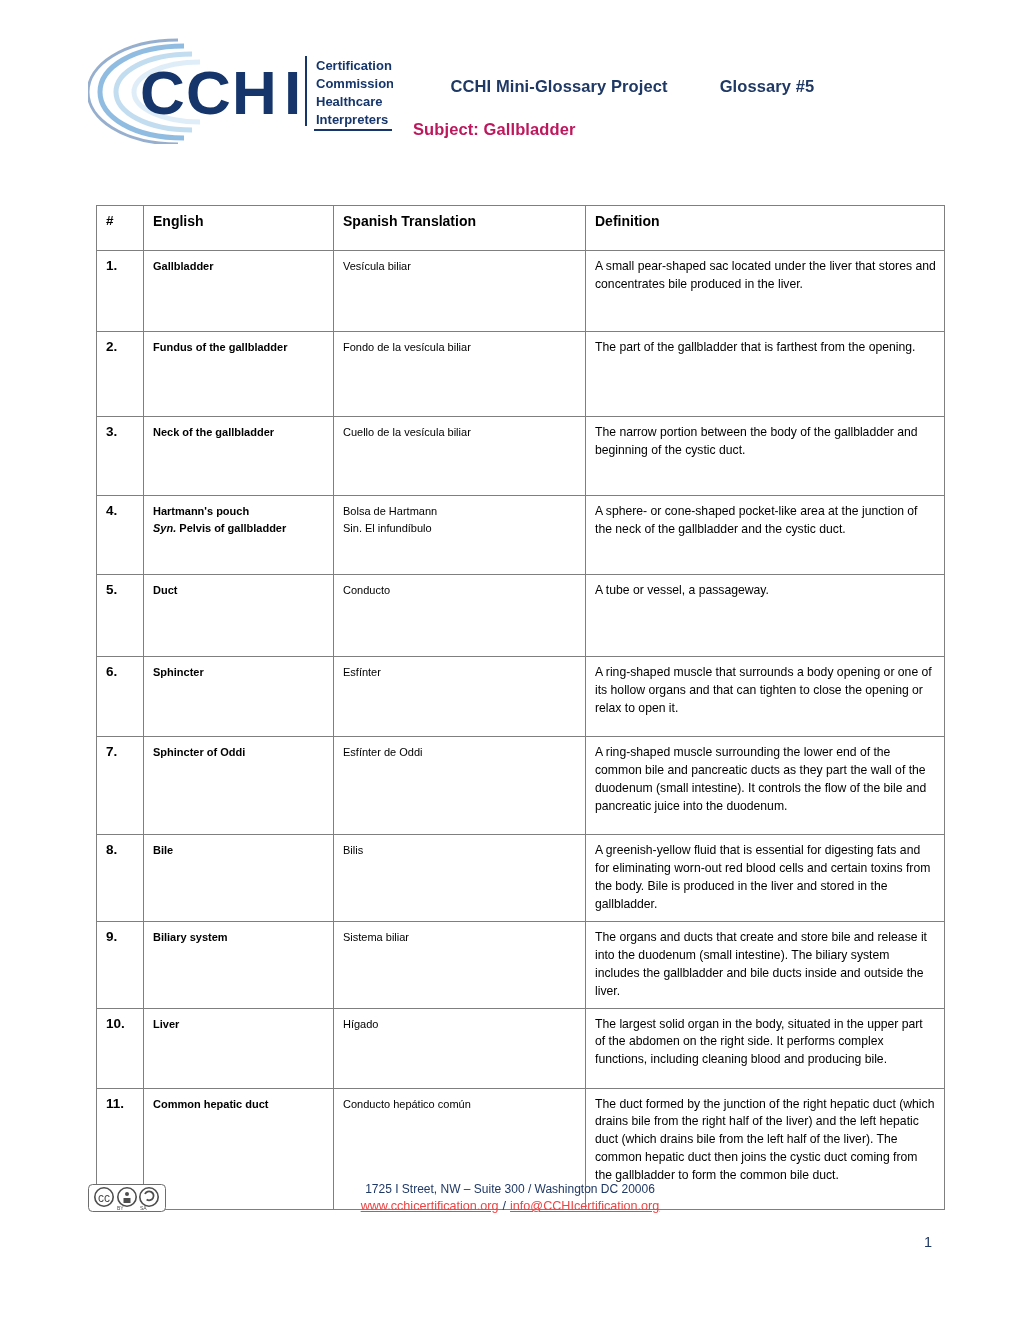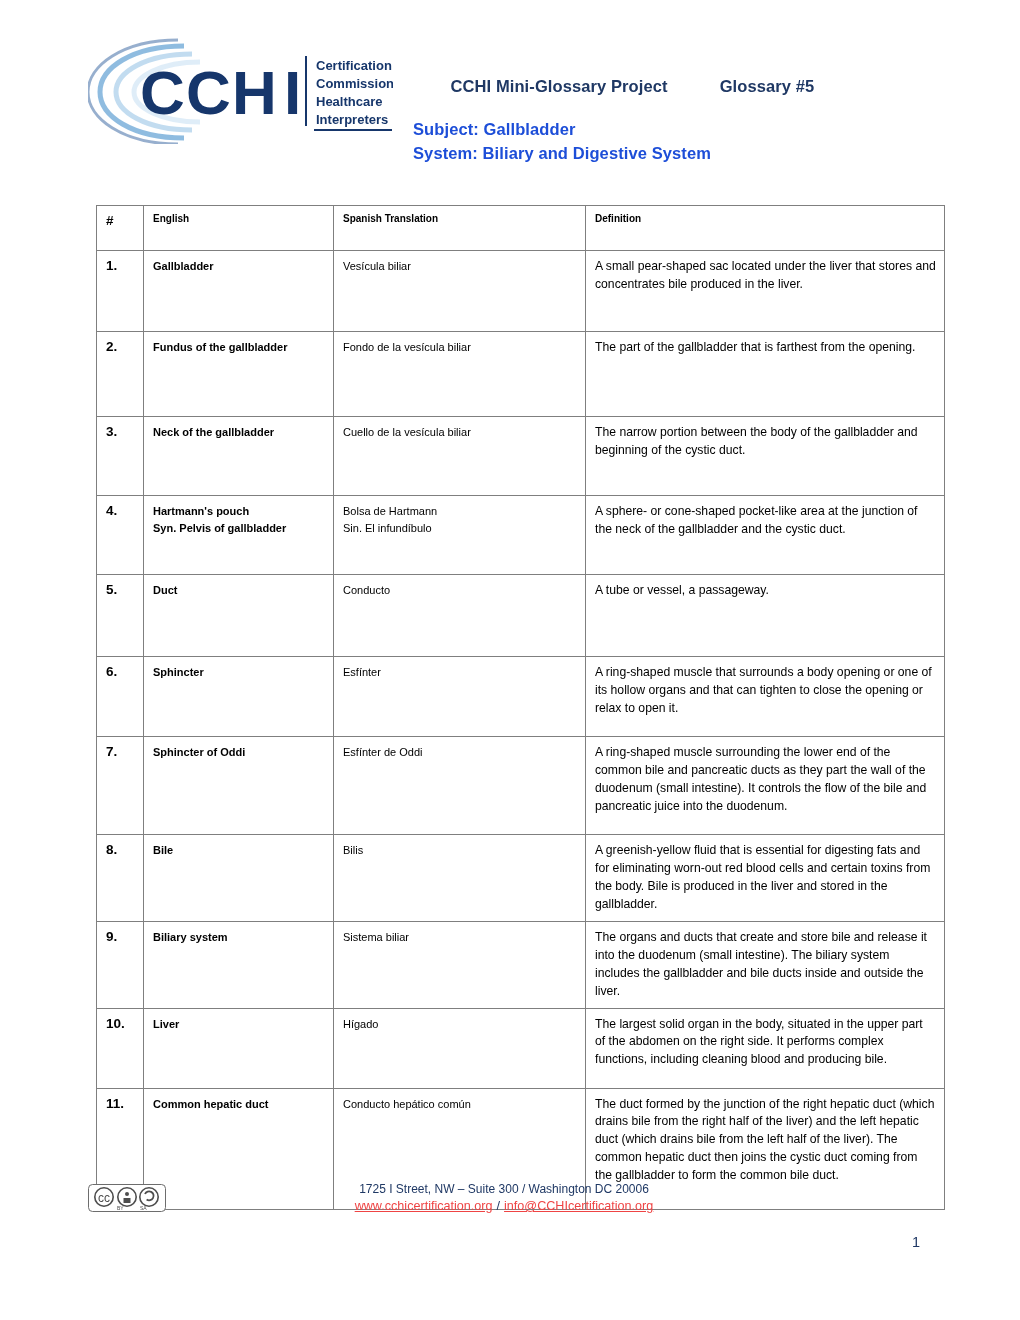--- a/index.html
+++ b/index.html
@@ -49,21 +49,21 @@
   .header-line1 {
     font-size: 16.5px;
     font-weight: bold;
     color: #1f3864;
     white-space: pre;
     letter-spacing: 0.1px;
   }
   .header-line {
     font-size: 16.5px;
     font-weight: bold;
-    color: #1d4ed8;
+    color: #be185d;
     margin-top: 5px;
     letter-spacing: 0.1px;
   }
 
   
   .glossary {
     position: absolute;
     top: 205px;
     left: 96px;
     width: 848px;
@@ -75,39 +75,40 @@
     vertical-align: top;
     padding: 7px 8px 7px 9px;
     text-align: left;
   }
   .col-num   { width: 47px; }
   .col-eng   { width: 190px; }
   .col-spa   { width: 252px; }
   .col-def   { width: 359px; }
 
   thead td {
-    font-size: 10px;
+    font-size: 14px;
     font-weight: bold;
     height: 30px;
     padding-top: 9px;
     padding-bottom: 9px;
   }
   .num {
     font-size: 13.5px;
     font-weight: bold;
     text-align: left;
     padding-left: 18px;
   }
   .eng {
     font-size: 11px;
     font-weight: bold;
     line-height: 1.52;
   }
   .eng .syn {
     font-weight: bold;
+    font-style: italic;
   }
   .spa {
     font-size: 11px;
     font-weight: normal;
     line-height: 1.52;
   }
   .def {
     font-size: 12.2px;
     font-weight: normal;
     line-height: 1.47;
@@ -123,21 +124,21 @@
   tr.r7 td { height: 83px; }
   tr.r8 td { height: 65px; }
   tr.r9 td { height: 65px; }
   tr.r10 td { height: 65px; }
   tr.r11 td { height: 106px; }
 
   
   .footer {
     position: absolute;
     left: 0;
-    right: 12px;
+    right: 0;
     bottom: 48px;
     height: 90px;
   }
   .cc-badge {
     position: absolute;
     left: 88px;
     top: 2px;
     width: 78px;
     height: 28px;
   }
@@ -213,21 +214,20 @@
         </g>
         <line x1="226" y1="92" x2="304" y2="92" stroke="#16366b" stroke-width="2"></line>
       </svg>
     </div>
 
     <div class="header-text">
       <div class="header-line1">
         <span>CCHI Mini-Glossary Project</span><span style="display:inline-block;width:52px;"></span><span>Glossary #5</span>
       </div>
       <div class="header-line">Subject: Gallbladder</div>
-      <div class="header-line">System: Biliary and Digestive System</div>
     </div>
   </div>
 
   <table class="glossary">
     <colgroup>
       <col class="col-num">
         <col class="col-eng">
         <col class="col-spa">
         <col class="col-def">
     </colgroup>

